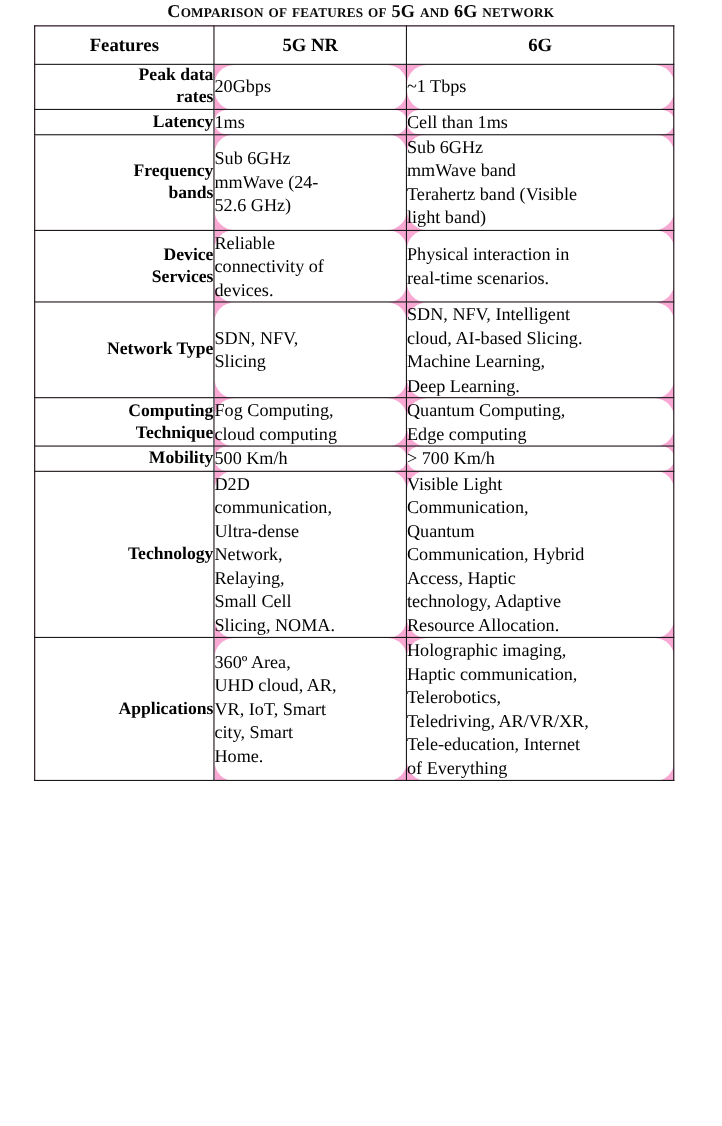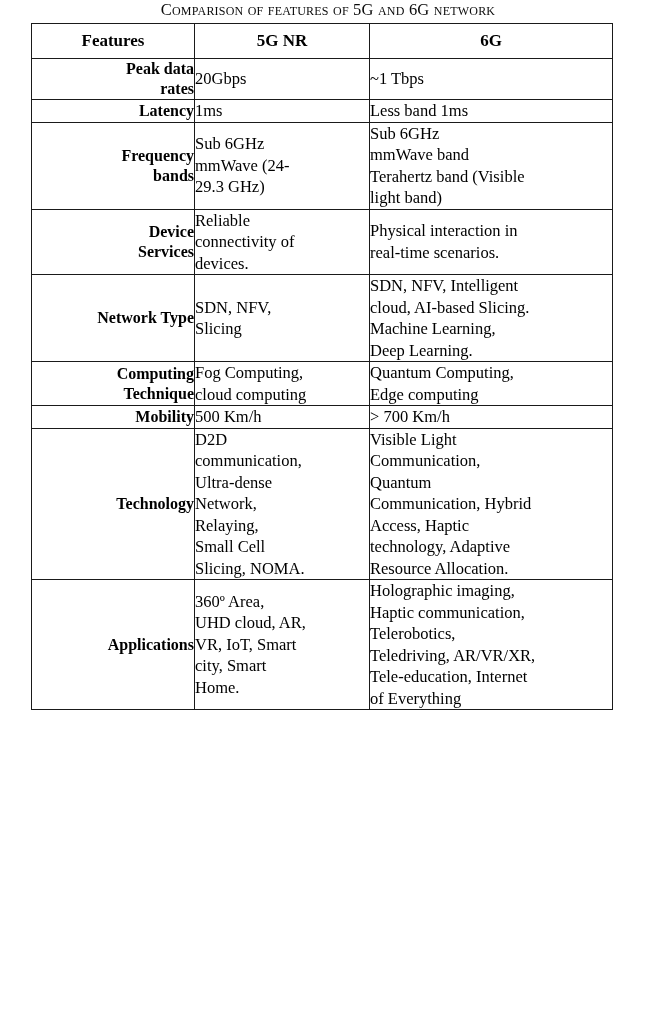--- a/index.html
+++ b/index.html
@@ -27,21 +27,21 @@
   .table-caption {
     position: absolute;
     left: 0;
     top: -1px;
     width: 656px;
     text-align: center;
     font-family: "Liberation Serif", "DejaVu Serif", serif;
     font-size: 16.5px;
     line-height: 21px;
     font-variant: small-caps;
-    font-weight: 400;
+    font-weight: 700;
     letter-spacing: 0.2px;
     color: #0a0a0a;
     white-space: nowrap;
   }
 
   
   .table-wrap {
     position: absolute;
     left: 31px;
     top: 23px;
@@ -86,20 +86,21 @@
     padding: 4px 6px;
   }
 
   
   td.val {
     text-align: left;
     font-weight: 400;
     font-size: 16.5px;
     line-height: 21.5px;
     padding: 4px 6px 4px 10px;
+    border-radius: 18px;
   }
 
   td.val .ln { display: block; white-space: nowrap; }
   td.feature .ln { display: block; white-space: nowrap; }
 
   sup {
     font-size: 0.68em;
     vertical-align: super;
     line-height: 0;
   }
@@ -139,32 +140,32 @@
             </td>
           </tr>
           <tr>
             <td class="feature">
               <span class="ln">Latency</span>
             </td>
             <td class="val">
               <span class="ln">1ms</span>
             </td>
             <td class="val">
-              <span class="ln">Less band 1ms</span>
+              <span class="ln">Cell than 1ms</span>
             </td>
           </tr>
           <tr>
             <td class="feature">
               <span class="ln">Frequency</span>
               <span class="ln">bands</span>
             </td>
             <td class="val">
               <span class="ln">Sub 6GHz</span>
               <span class="ln">mmWave (24-</span>
-              <span class="ln">29.3 GHz)</span>
+              <span class="ln">52.6 GHz)</span>
             </td>
             <td class="val">
               <span class="ln">Sub 6GHz</span>
               <span class="ln">mmWave band</span>
               <span class="ln">Terahertz band (Visible</span>
               <span class="ln">light band)</span>
             </td>
           </tr>
           <tr>
             <td class="feature">

